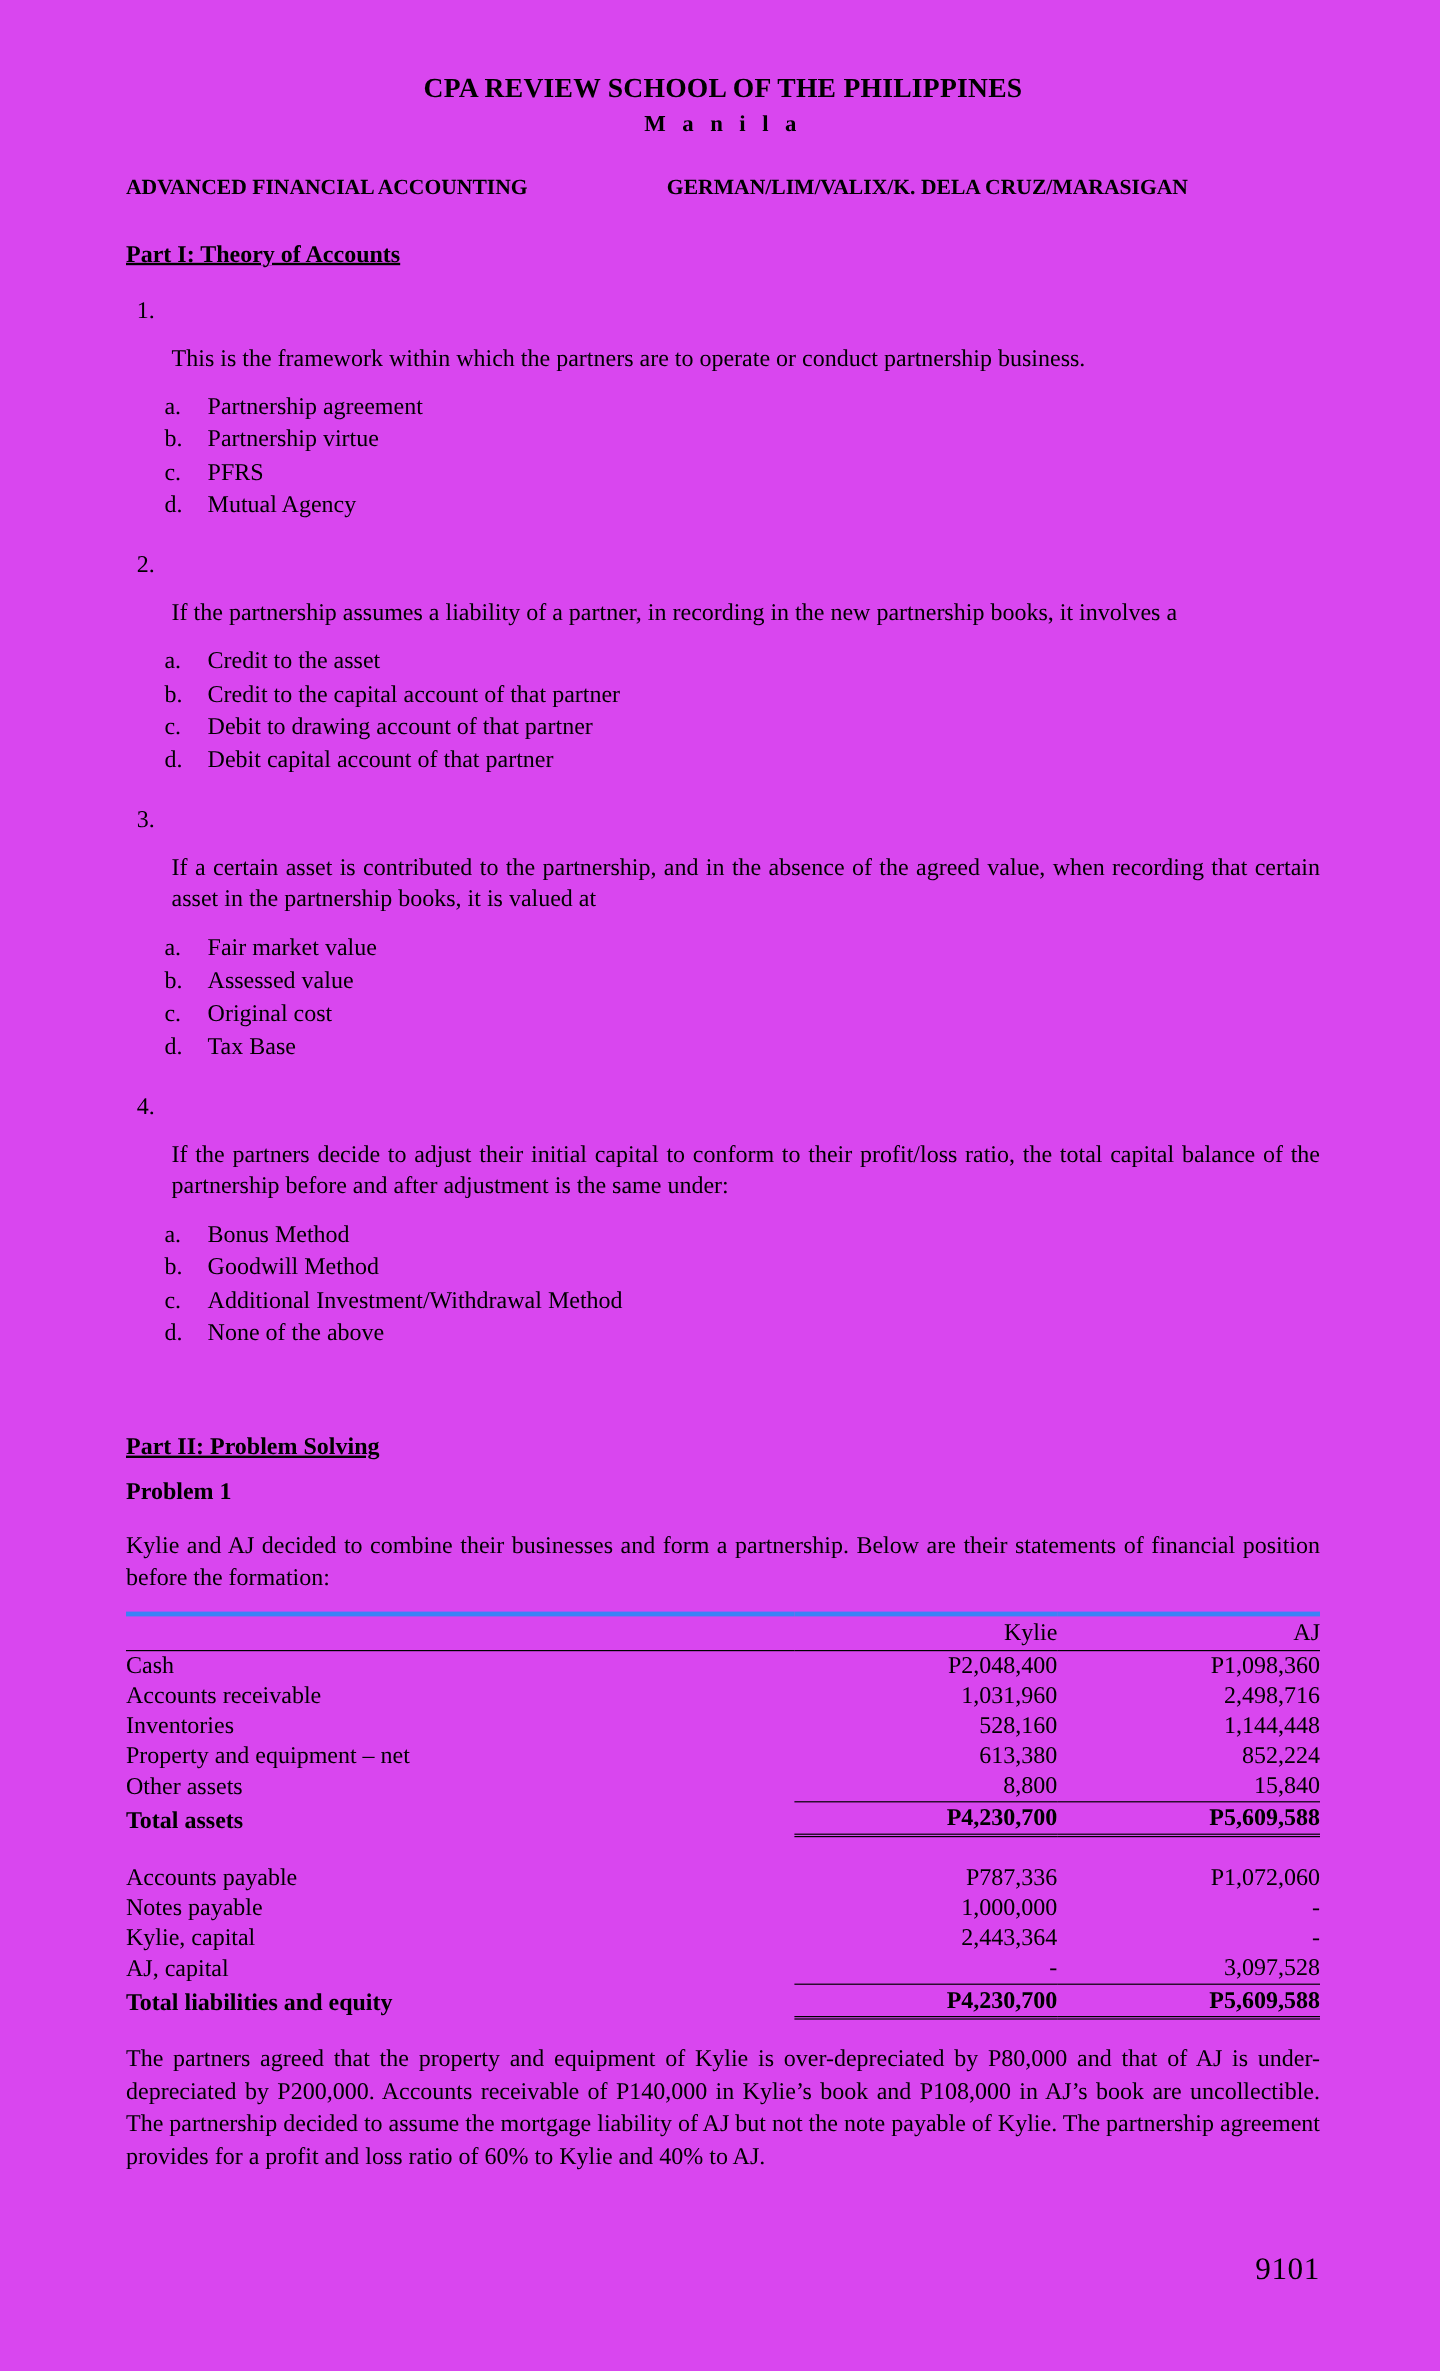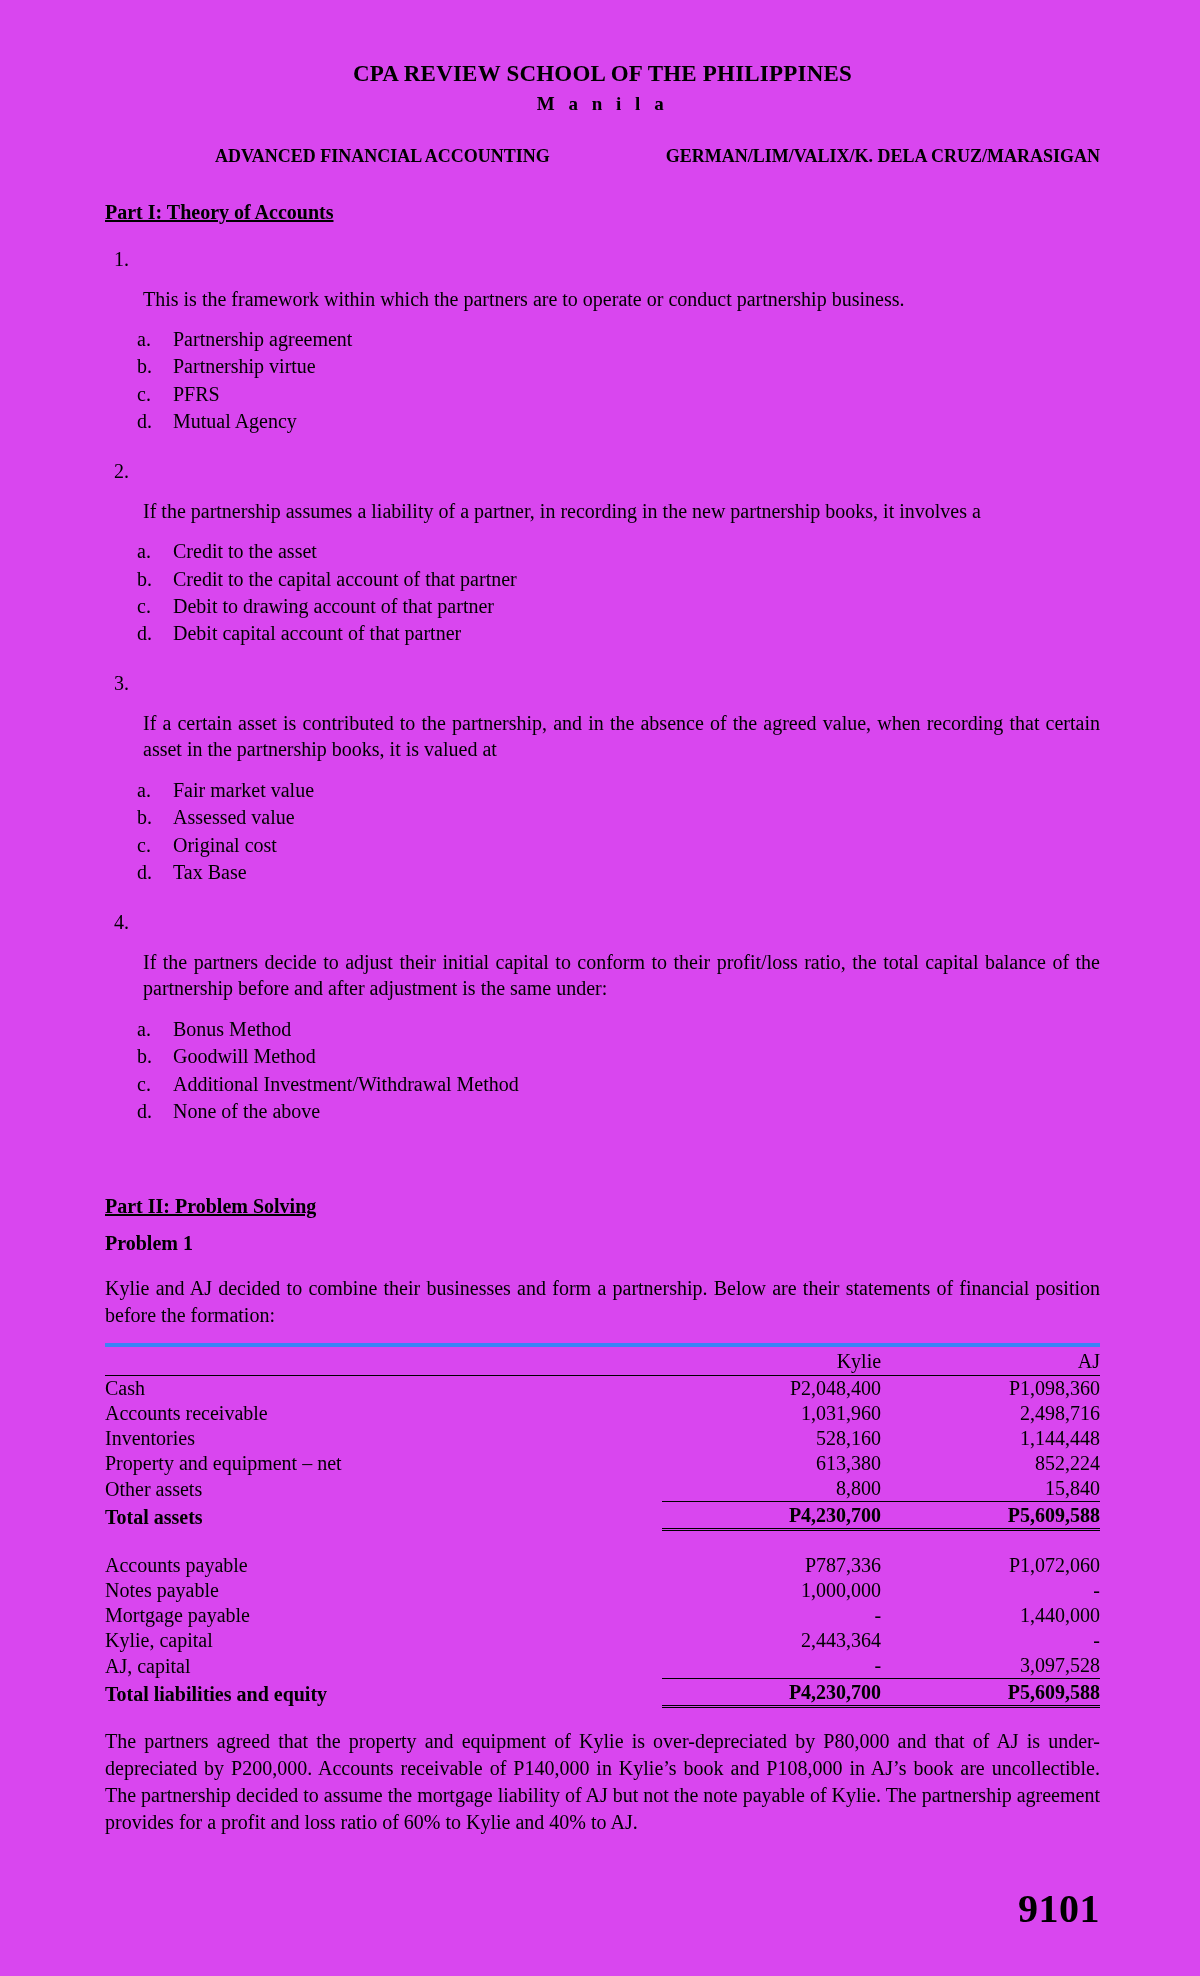--- a/index.html
+++ b/index.html
@@ -33,21 +33,20 @@
   }
   .meta-block {
     margin-top: 30px;
     font-weight: bold;
     font-size: 18px;
     line-height: 1.32;
   }
   .meta-row {
     display: flex;
     align-items: baseline;
-    justify-content: flex-end;
   }
   .meta-subject {
     flex: 0 0 auto;
   }
   .meta-authors {
     margin-left: 116px;
     white-space: nowrap;
   }
   .meta-topic {
     font-size: 21px;
@@ -138,23 +137,23 @@
     border-top: 1px solid #000;
     border-bottom: 3px double #000;
   }
   tr.total-row td.col-label {
     border-top: none;
   }
   tr.spacer-row td { height: 20px; border: none; }
   .page-number {
     position: absolute;
     right: 100px;
-    bottom: 44px;
-    font-size: 40px;
-    font-weight: bold;
+    bottom: 70px;
+    font-size: 26px;
+    font-weight: normal;
     letter-spacing: 0.5px;
   }
 </style>
 </head>
 <body>
 
 <div class="page">
 
   <div class="school-title">CPA REVIEW SCHOOL OF THE PHILIPPINES</div>
   <div class="city">M a n i l a</div>
@@ -325,25 +324,20 @@
           <td class="col-label">Accounts payable</td>
           <td class="col-num">P787,336</td>
           <td class="col-num">P1,072,060</td>
         </tr>
         <tr>
           <td class="col-label">Notes payable</td>
           <td class="col-num">1,000,000</td>
           <td class="col-num">-</td>
         </tr>
         <tr>
-          <td class="col-label">Mortgage payable</td>
-          <td class="col-num">-</td>
-          <td class="col-num">1,440,000</td>
-        </tr>
-        <tr>
           <td class="col-label">Kylie, capital</td>
           <td class="col-num">2,443,364</td>
           <td class="col-num">-</td>
         </tr>
         <tr>
           <td class="col-label">AJ, capital</td>
           <td class="col-num">-</td>
           <td class="col-num">3,097,528</td>
         </tr>
 

